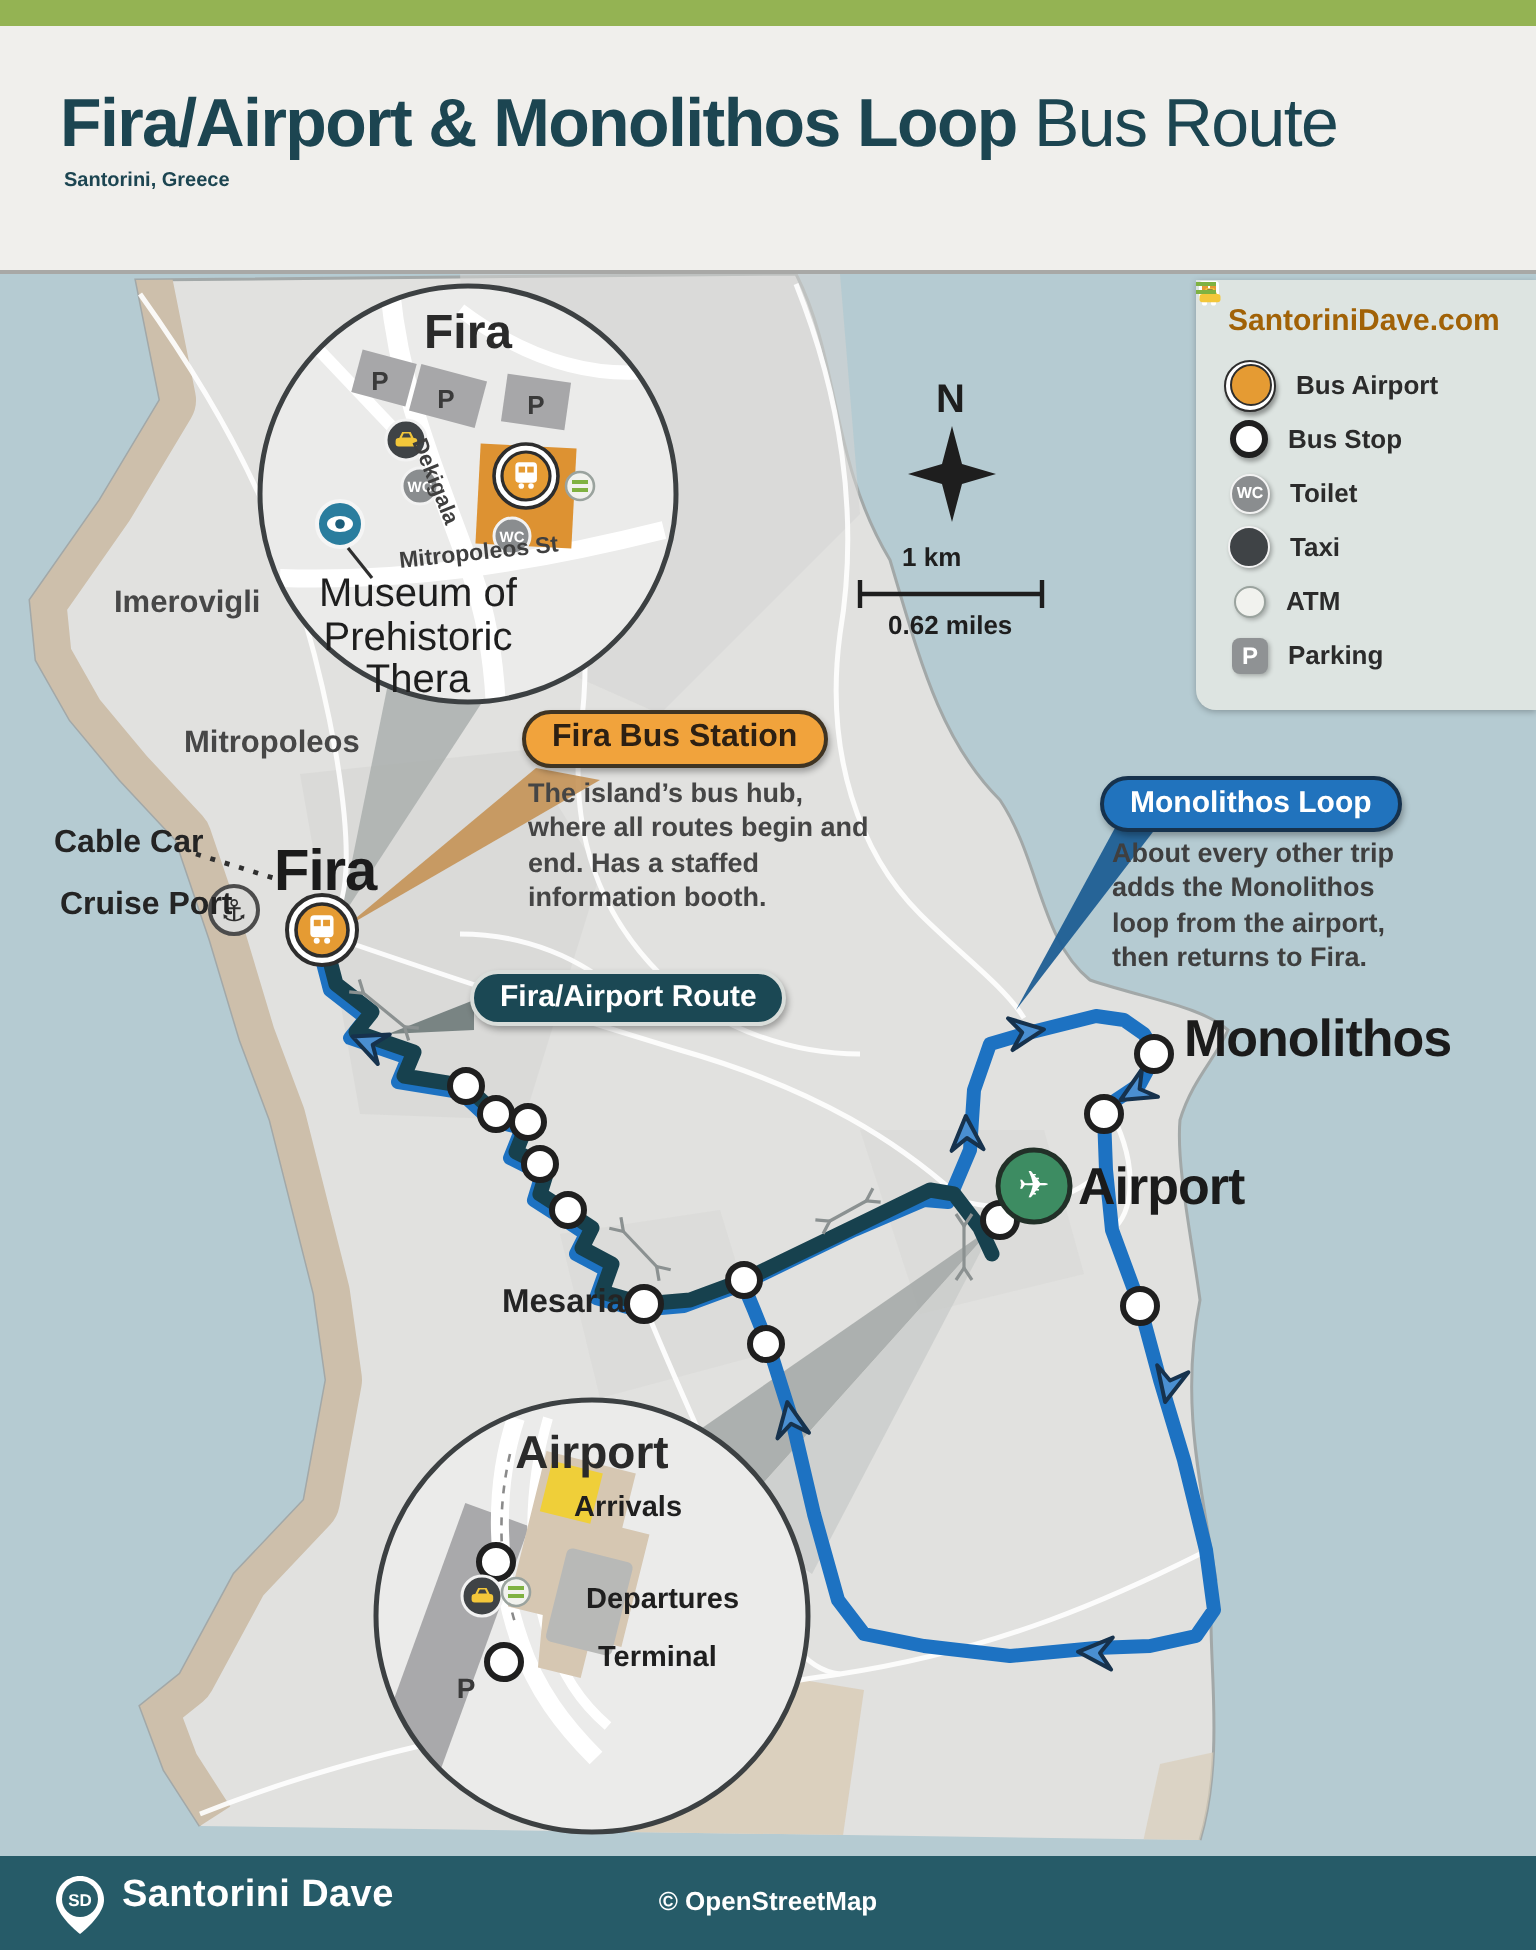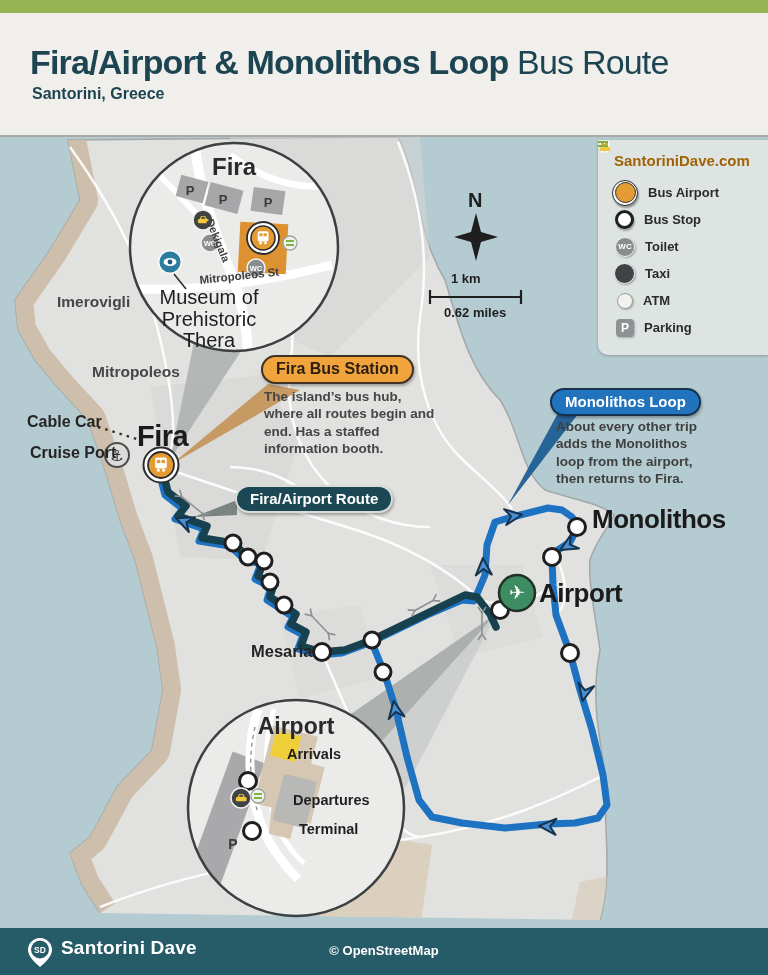--- a/index.html
+++ b/index.html
@@ -5,21 +5,21 @@
   html,body{margin:0;padding:0;background:#fff;}
   .page{position:relative;width:768px;height:975px;overflow:hidden;background:#f0efed;
         font-family:"Liberation Sans",sans-serif;padding-left:20px;}
   
   .greenbar{position:absolute;left:0;top:0;width:768px;height:13px;background:#94b353;}
   .header{position:absolute;left:0;top:13px;width:768px;height:124px;background:#f0efec;
           border-bottom:2px solid #a8a8a6;box-sizing:border-box;}
   .title{position:absolute;left:30px;top:30px;font-size:34px;letter-spacing:-0.8px;color:#1c4551;white-space:nowrap;}
   .title .bold{font-weight:bold;}
   .title .light{font-weight:normal;}
-  .subtitle{position:absolute;left:32px;top:72px;font-size:16px;font-weight:bold;color:#1c4551;}
+  .subtitle{position:absolute;left:32px;top:72px;font-size:10px;font-weight:bold;color:#1c4551;}
   
   .map{position:absolute;left:0;top:137px;width:768px;height:791px;background:#b5cbd2;overflow:hidden;}
   .map svg{position:absolute;left:0;top:0;}
   .mlabel{position:absolute;font-weight:bold;color:#3d3d3d;white-space:nowrap;}
   .biglabel{font-size:26px;color:#1b1b1b;letter-spacing:-0.5px;}
   .midlabel{font-size:16px;color:#242424;}
   .townlabel{font-size:15.5px;color:#474747;}
   
   .legend{position:absolute;right:0;top:3px;width:170px;background:#dde4e1;border-radius:0 0 0 10px;
           padding:12px 12px 14px 14px;box-sizing:border-box;box-shadow:0 1px 3px rgba(0,0,0,.25);}

